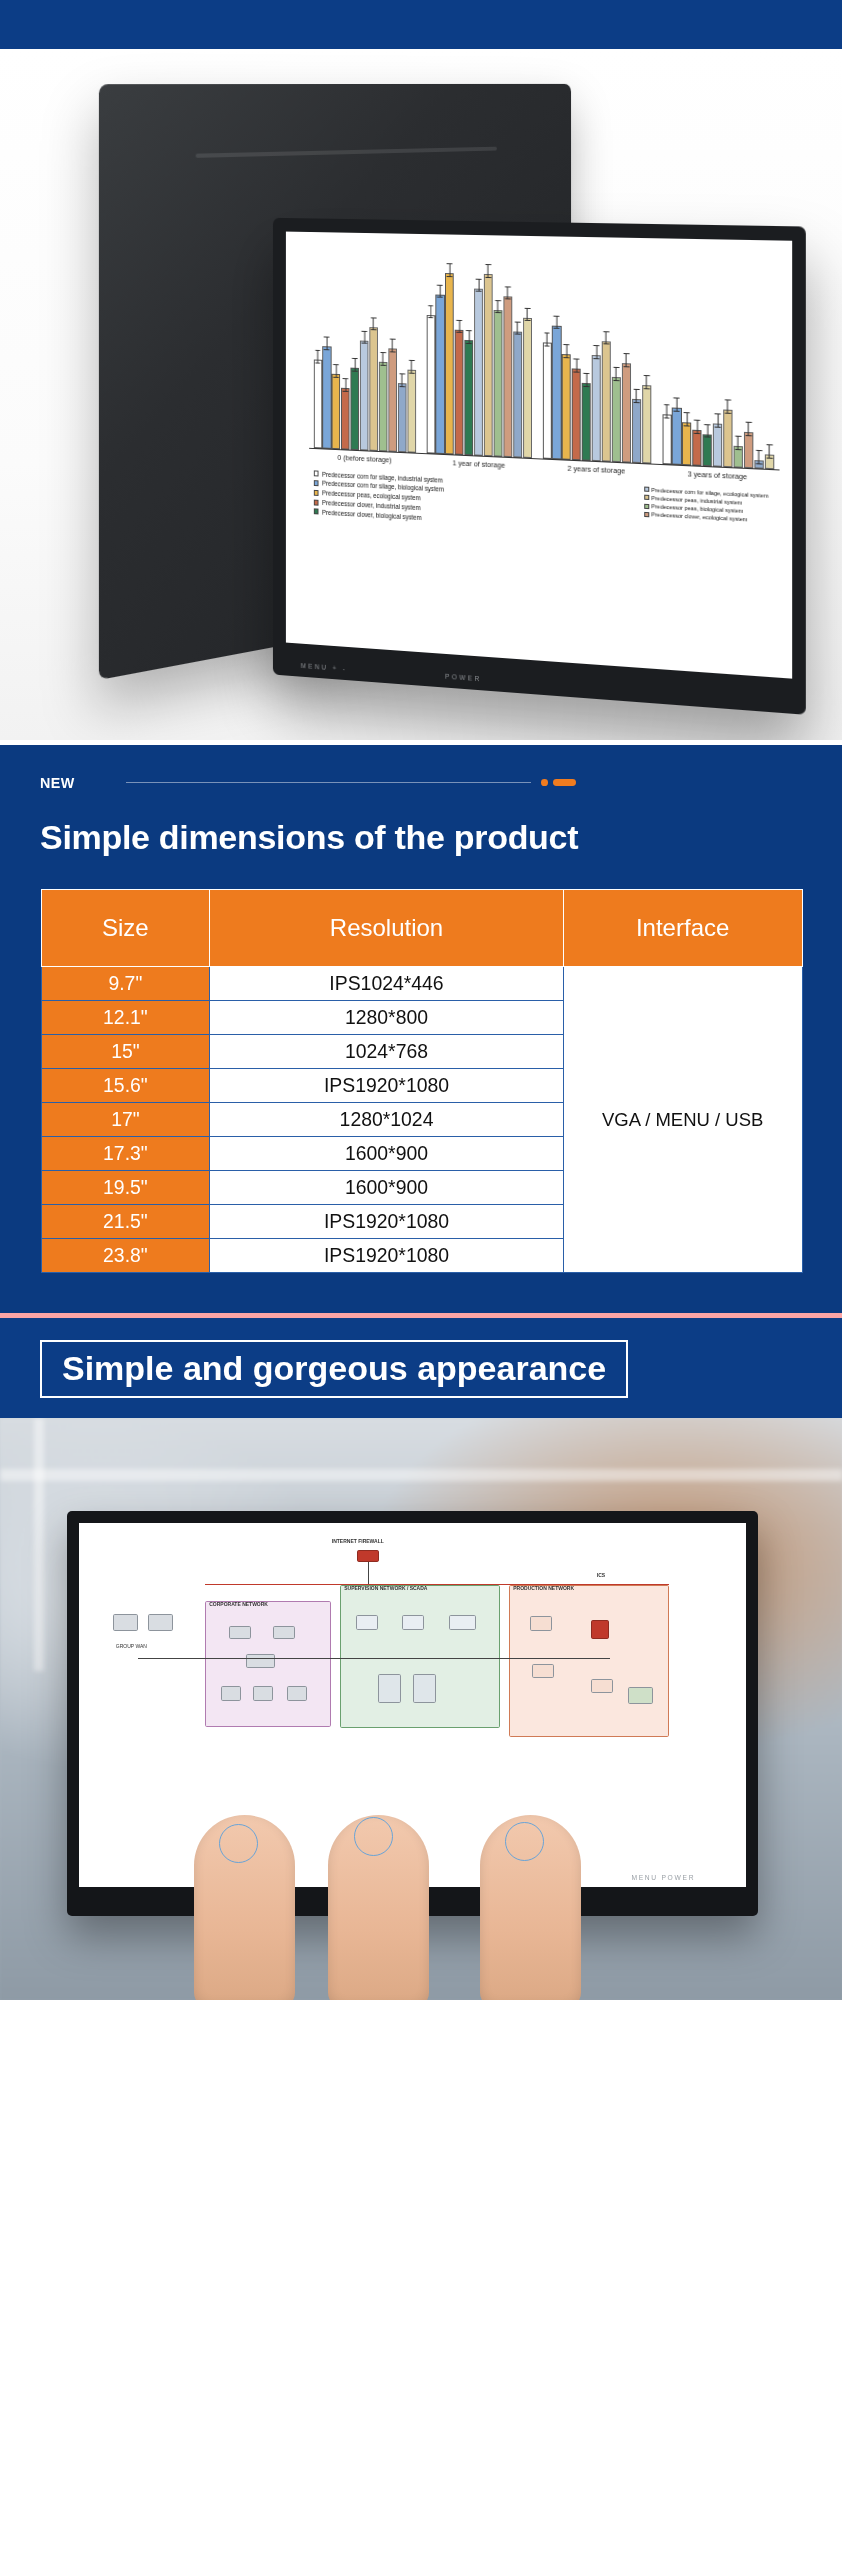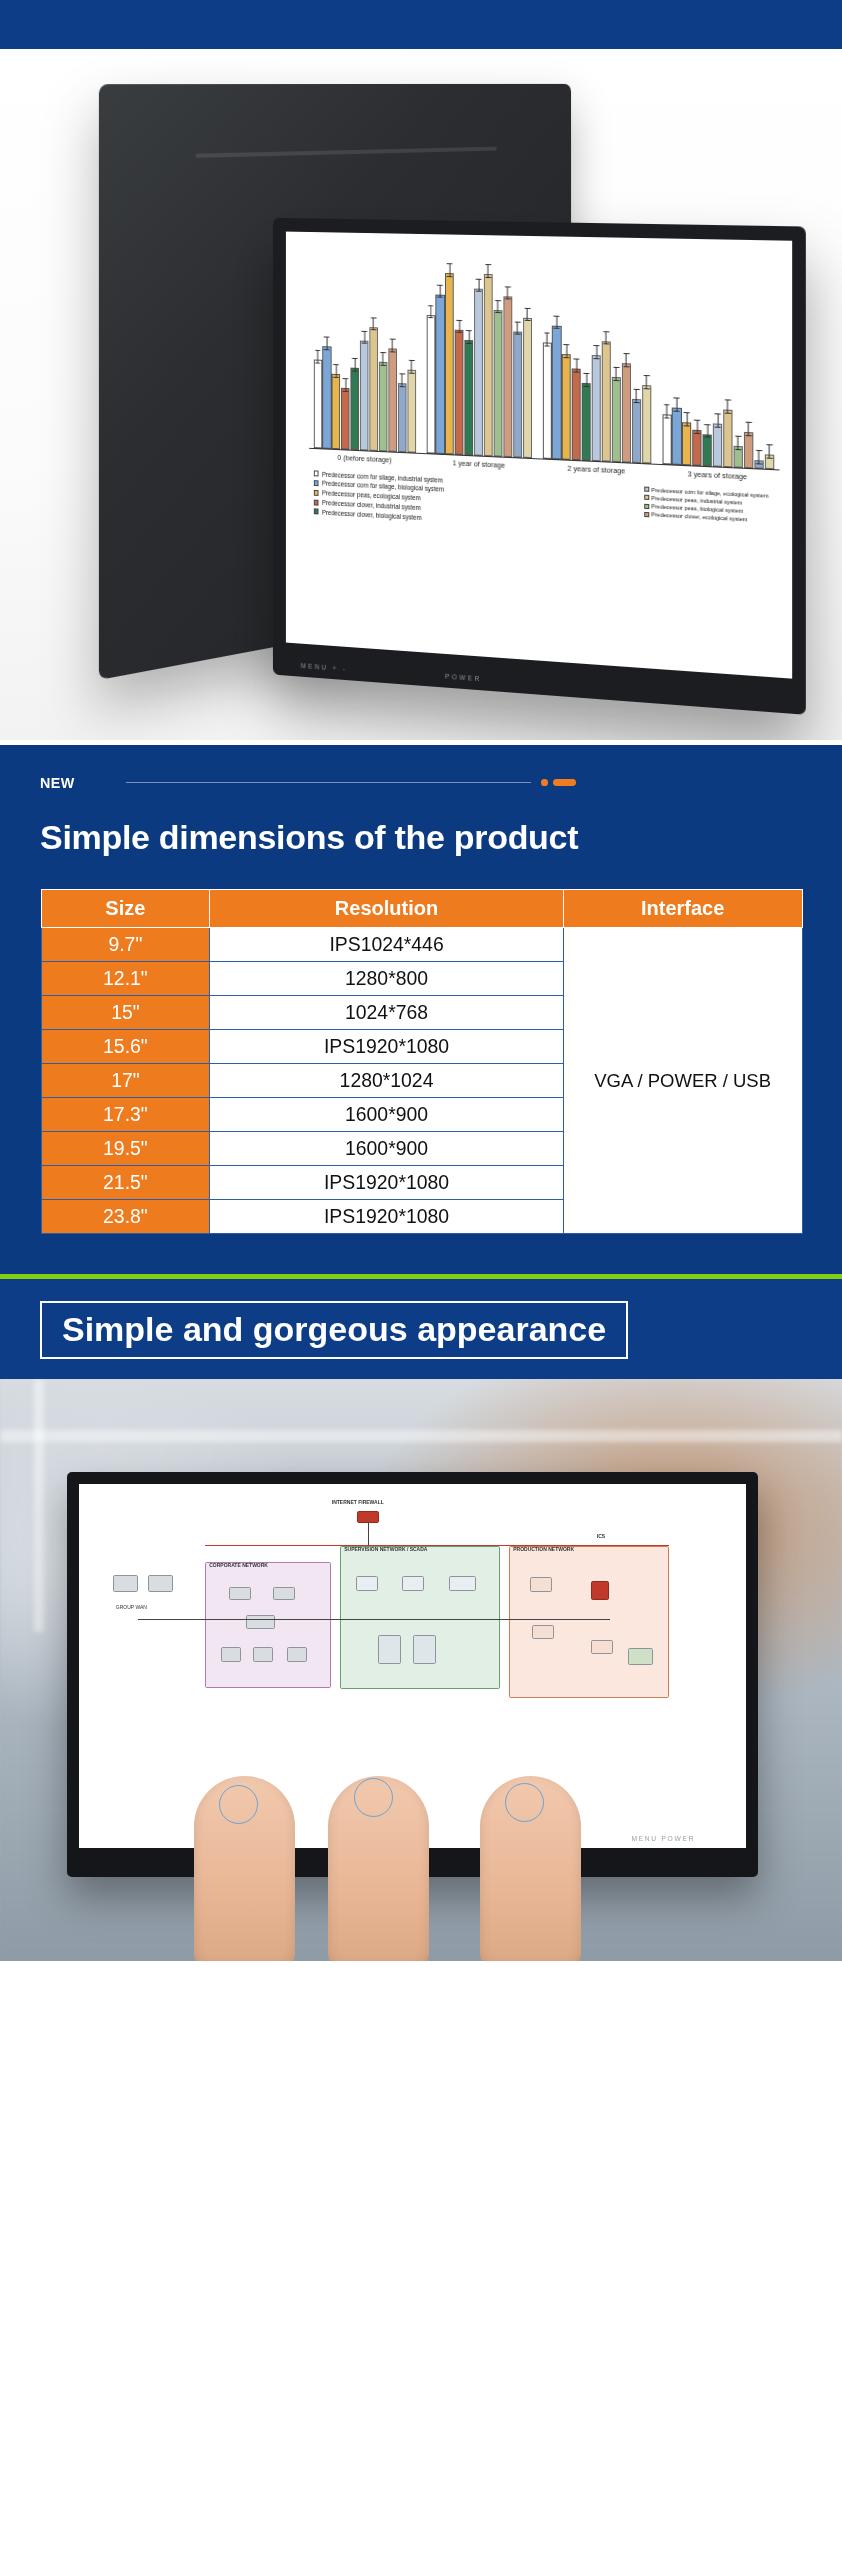--- a/index.html
+++ b/index.html
@@ -136,42 +136,42 @@
 
   table.specs {
     margin: 32px auto 0 auto;
     width: 762px;
     border-collapse: collapse;
     background: #ffffff;
   }
   table.specs th {
     background: #ee7b1e;
     color: #ffffff;
-    font-size: 20px;
-    font-weight: bold;
-    padding: 7px 0;
+    font-size: 24px;
+    font-weight: normal;
+    padding: 24px 0;
     border: 0.8px solid #ffffff;
   }
   table.specs td {
     font-size: 19.4px;
     text-align: center;
     padding: 5px 0;
     border: 0.8px solid #2a5fa8;
     color: #111111;
     background: #ffffff;
   }
   table.specs td.size { background: #ee7b1e; color: #ffffff; width: 169px; }
   table.specs td.res { width: 354px; }
   table.specs td.iface { width: 239px; font-size: 18.5px; }
 
   
   .sec3 {
     background: #0c3d86;
     padding: 22px 0 0 0;
-    border-top: 5px solid #84cc16;
+    border-top: 5px solid #fca5a5;
   }
   .title-box2 {
     display: inline-block;
     border: 2.5px solid #ffffff;
     padding: 6.7px 20px 8.4px 20px;
     margin-left: 40px;
   }
   .title-box2 h1 { color: #fff; font-size: 34px; font-weight: bold; white-space: nowrap; }
   .subtitle2 {
     color: #ffffff; font-size: 14.3px; line-height: 1.55;
@@ -493,21 +493,21 @@
         <tr>
           <th>Size</th>
           <th>Resolution</th>
           <th>Interface</th>
         </tr>
       </thead>
       <tbody id="specsBody">
           <tr>
             <td class="size">9.7"</td>
             <td class="res">IPS1024*446</td>
-            <td class="iface" rowspan="9">VGA / POWER / USB</td>
+            <td class="iface" rowspan="9">VGA / MENU / USB</td>
           </tr>
           <tr>
             <td class="size">12.1"</td>
             <td class="res">1280*800</td>
           </tr>
           <tr>
             <td class="size">15"</td>
             <td class="res">1024*768</td>
           </tr>
           <tr>

